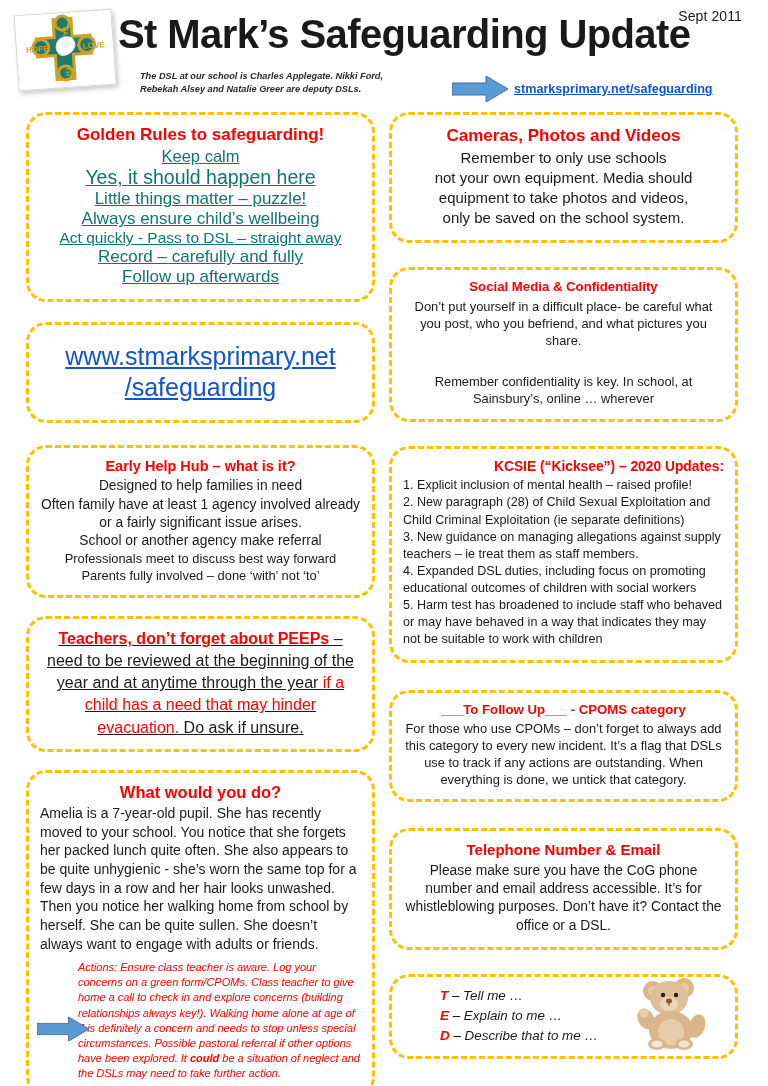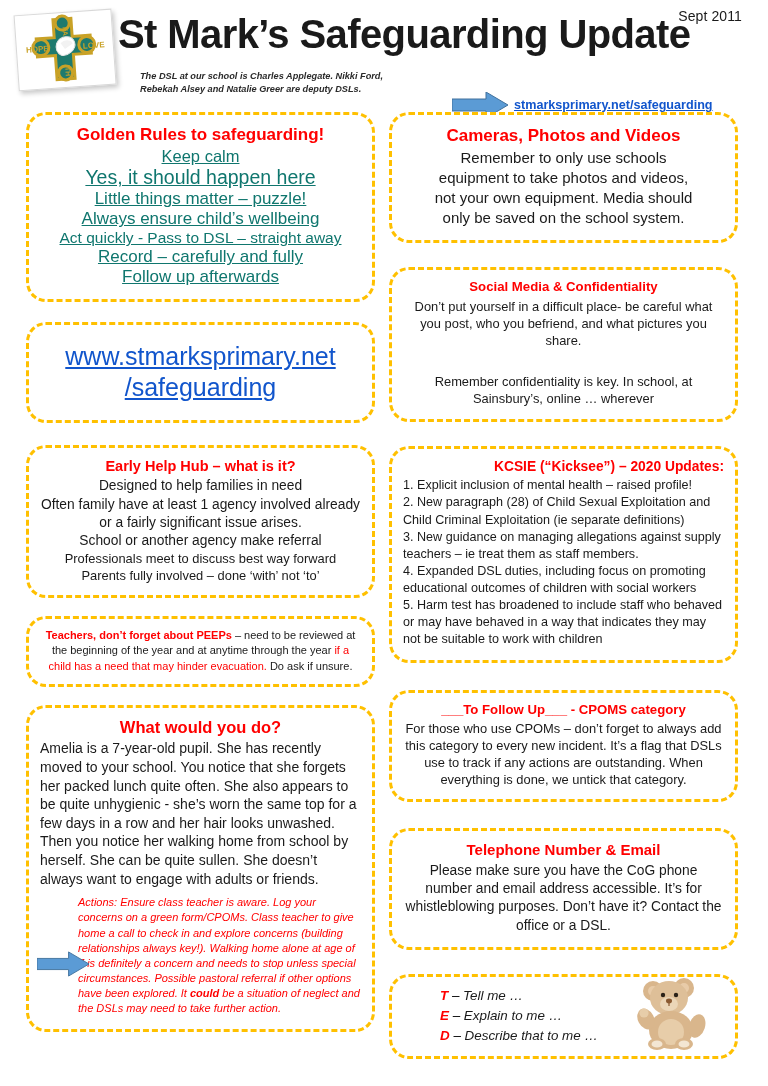--- a/index.html
+++ b/index.html
@@ -37,21 +37,21 @@
     font-size:40px;font-weight:700;letter-spacing:-.6px;
     color:#1a1a1a;white-space:nowrap;
     line-height:1;
   }
   .subtitle{
     position:absolute;left:140px;top:70px;width:250px;
     font-size:9.2px;font-style:italic;font-weight:600;
     line-height:1.45;color:#2a2a2a;
   }
   .headlink-wrap{
-    position:absolute;left:452px;top:92px;
+    position:absolute;left:452px;top:76px;
     display:flex;align-items:center;gap:6px;
   }
   .blue-arrow{display:block;}
   .headlink{
     font-size:12.6px;font-weight:700;color:#1155cc;
     text-decoration:underline;white-space:nowrap;
   }
 
   
   .cols{
@@ -93,21 +93,21 @@
   .gr-line{display:block;text-align:center;color:#0f766e;text-decoration:underline;}
 
   
   .url-box{margin-top:20px;padding:16px 10px 18px;}
   .url-text{
     text-align:center;color:#1155cc;text-decoration:underline;
     font-size:25px;line-height:1.22;font-weight:400;
   }
 
   
-  .peeps{font-size:11px;line-height:1.38;text-align:center;}
+  .peeps{font-size:16px;line-height:1.38;text-align:center;text-decoration:underline;}
   .peeps b{color:#FF0000;font-weight:700;}
 
   
   .wwyd-body{font-size:14px;line-height:1.33;text-align:left;}
   .actions{
     font-size:11px;font-style:italic;color:#FF0000;
     line-height:1.38;text-align:left;
     margin:7px 0 0 38px;
   }
   .actions b{font-weight:700;}
@@ -219,22 +219,22 @@
         </svg>
       </div>
 
     </div>
 
     <div class="col">
 
       <div class="box" style="padding:10px 12px 13px;">
         <div class="h h-lg">Cameras, Photos and Videos</div>
         <div class="body-c t15">Remember to only use schools</div>
+        <div class="body-c t15">not your own equipment. Media should</div>
         <div class="body-c t15">equipment to take photos and videos,</div>
-        <div class="body-c t15">not your own equipment. Media should</div>
         <div class="body-c t15">only be saved on the school system.</div>
       </div>
 
       <div class="box" style="margin-top:24px;padding:9px 14px 12px;">
         <div class="h h-sm" style="font-size:13.2px;">Social Media &amp; Confidentiality</div>
         <div class="body-c t13">Don’t put yourself in a difficult place- be careful what you post, who you befriend, and what pictures you share.</div>
         <div class="body-c t13" style="margin-top:24px;">Remember confidentiality is key. In school, at Sainsbury’s, online … wherever</div>
       </div>
 
       <div class="box" style="margin-top:24px;padding:9px 11px 11px;">

